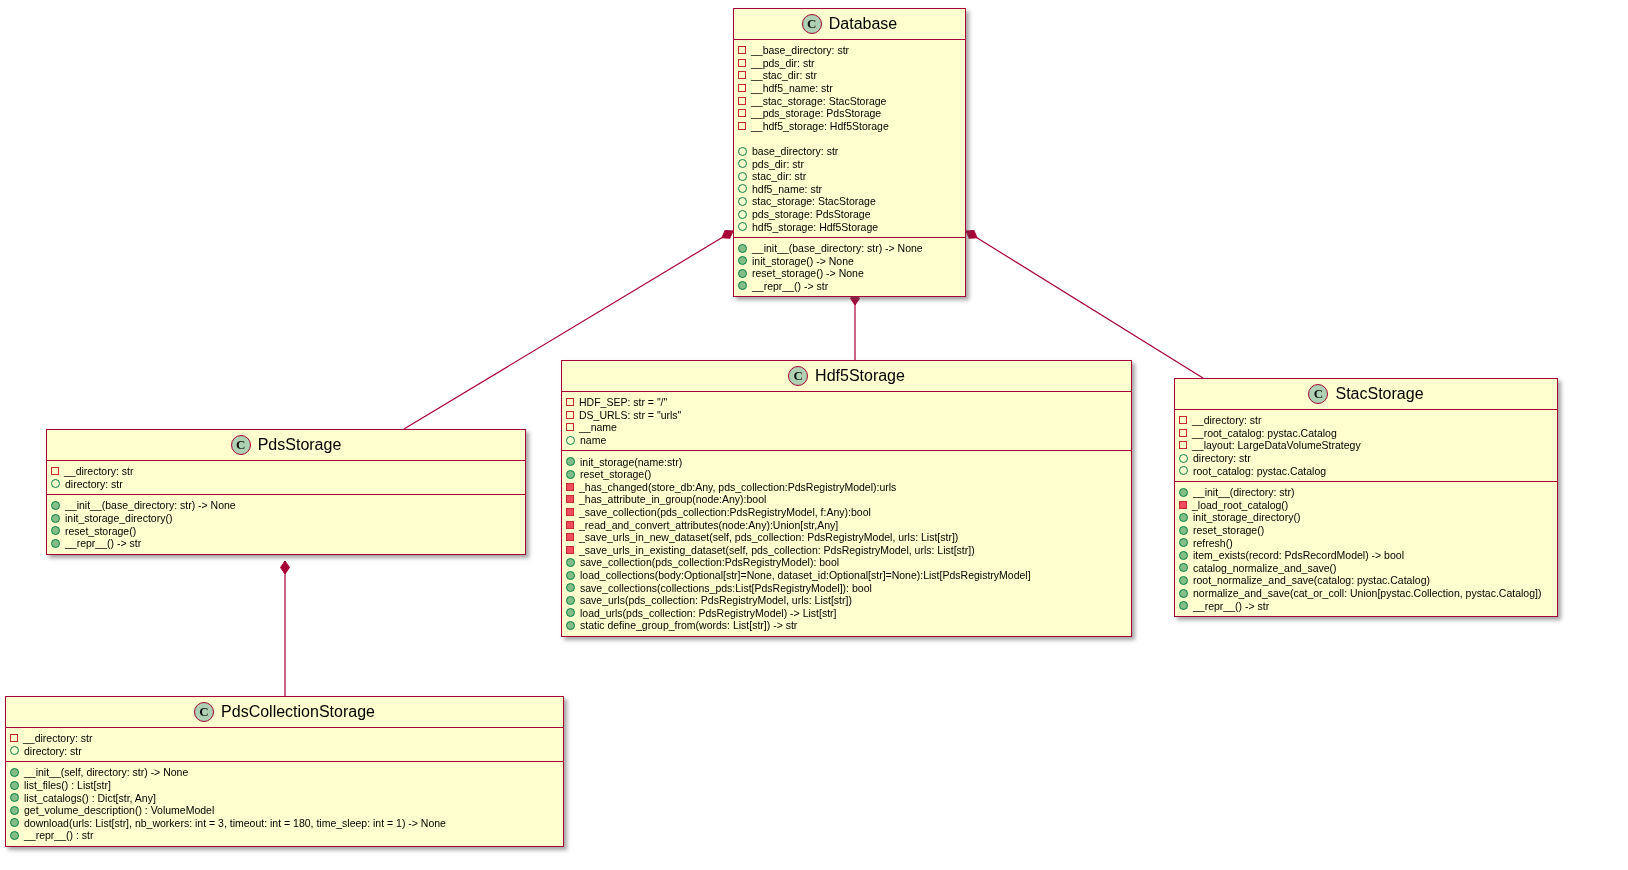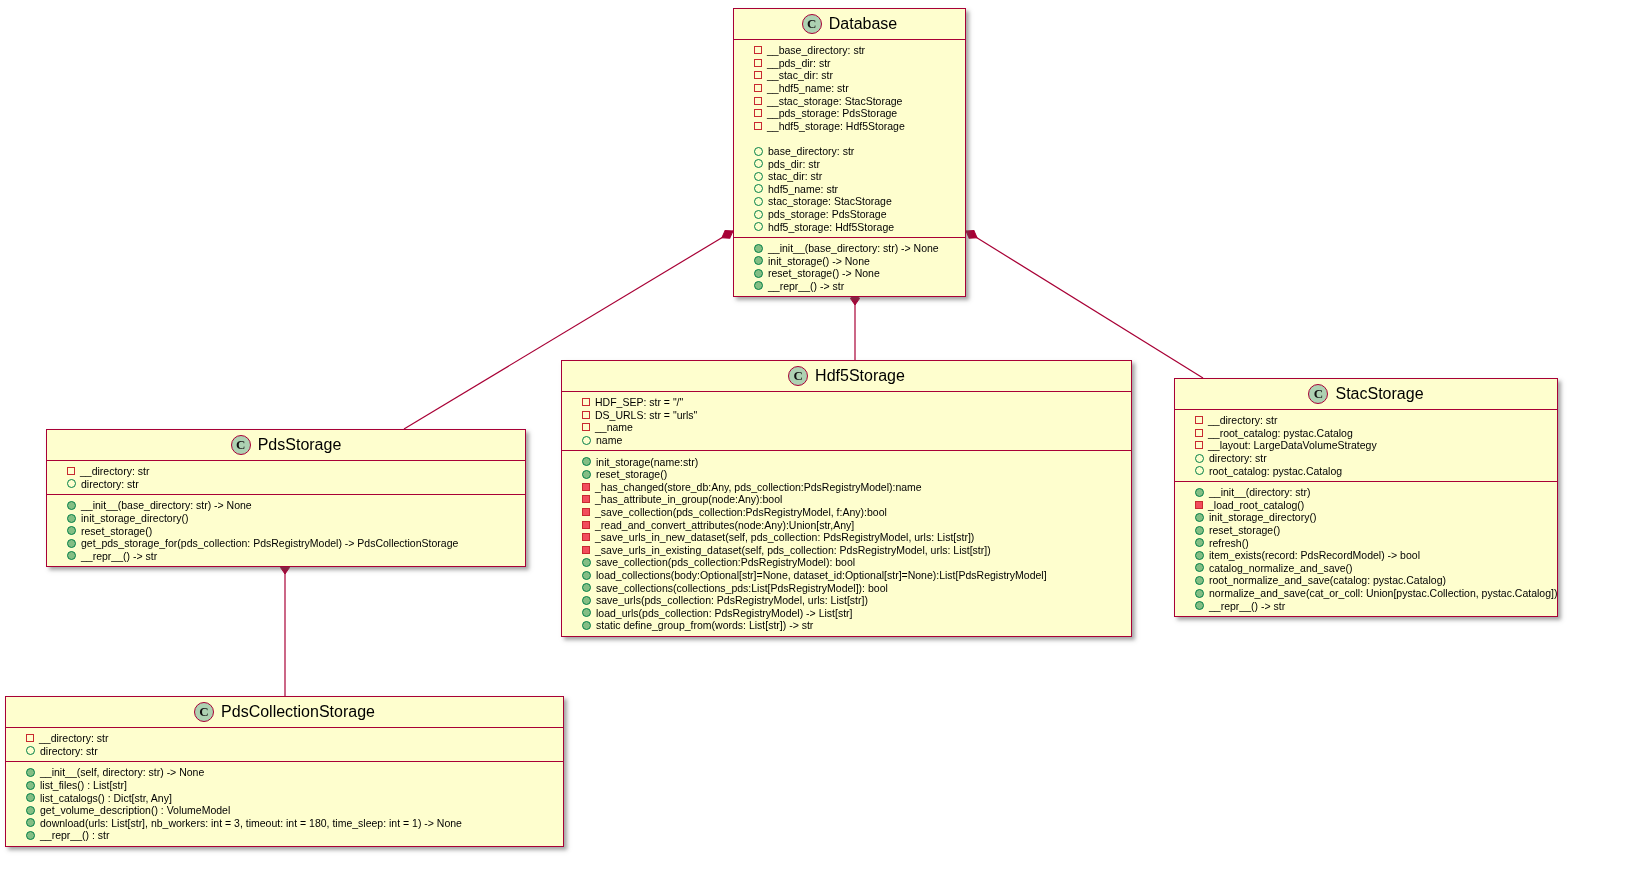--- a/index.html
+++ b/index.html
@@ -40,21 +40,21 @@
     background:var(--icon-circle);
     border:1px solid var(--class-border);
     display:flex;align-items:center;justify-content:center;
     font-family:"Liberation Serif", serif;
     font-weight:bold;font-size:13px;color:#111;
     box-sizing:border-box;flex:none;
   }
   .class-name{font-size:16px;color:#000;white-space:nowrap;}
   .class-fields,.class-methods{
     border-top:1.5px solid var(--class-border);
-    padding:4px 20px;
+    padding:4px 4px;
   }
   .member{
     display:flex;align-items:center;
     height:12.6px;
     font-size:10.5px;color:#000;
     white-space:nowrap;
   }
   .member.blank{height:12.6px;}
   .mi{display:inline-block;box-sizing:border-box;margin-right:5px;flex:none;}
   .mi.private-field{width:8px;height:8px;border:1.2px solid var(--priv-border);background:transparent;}
@@ -210,24 +210,20 @@
         <div class="member">
           <span class="mi public-method"></span>
           <span class="mtext">init_storage_directory()</span>
         </div>
         <div class="member">
           <span class="mi public-method"></span>
           <span class="mtext">reset_storage()</span>
         </div>
         <div class="member">
           <span class="mi public-method"></span>
-          <span class="mtext">get_pds_storage_for(pds_collection: PdsRegistryModel) -&gt; PdsCollectionStorage</span>
-        </div>
-        <div class="member">
-          <span class="mi public-method"></span>
           <span class="mtext">__repr__() -&gt; str</span>
         </div>
       </div>
   </div>
 
   <div class="uml-class" id="cls-hdf5storage">
     <div class="class-title">
       <span class="class-icon">C</span>
       <span class="class-name">Hdf5Storage</span>
     </div>
@@ -253,21 +249,21 @@
         <div class="member">
           <span class="mi public-method"></span>
           <span class="mtext">init_storage(name:str)</span>
         </div>
         <div class="member">
           <span class="mi public-method"></span>
           <span class="mtext">reset_storage()</span>
         </div>
         <div class="member">
           <span class="mi private-method"></span>
-          <span class="mtext">_has_changed(store_db:Any, pds_collection:PdsRegistryModel):name</span>
+          <span class="mtext">_has_changed(store_db:Any, pds_collection:PdsRegistryModel):urls</span>
         </div>
         <div class="member">
           <span class="mi private-method"></span>
           <span class="mtext">_has_attribute_in_group(node:Any):bool</span>
         </div>
         <div class="member">
           <span class="mi private-method"></span>
           <span class="mtext">_save_collection(pds_collection:PdsRegistryModel, f:Any):bool</span>
         </div>
         <div class="member">

